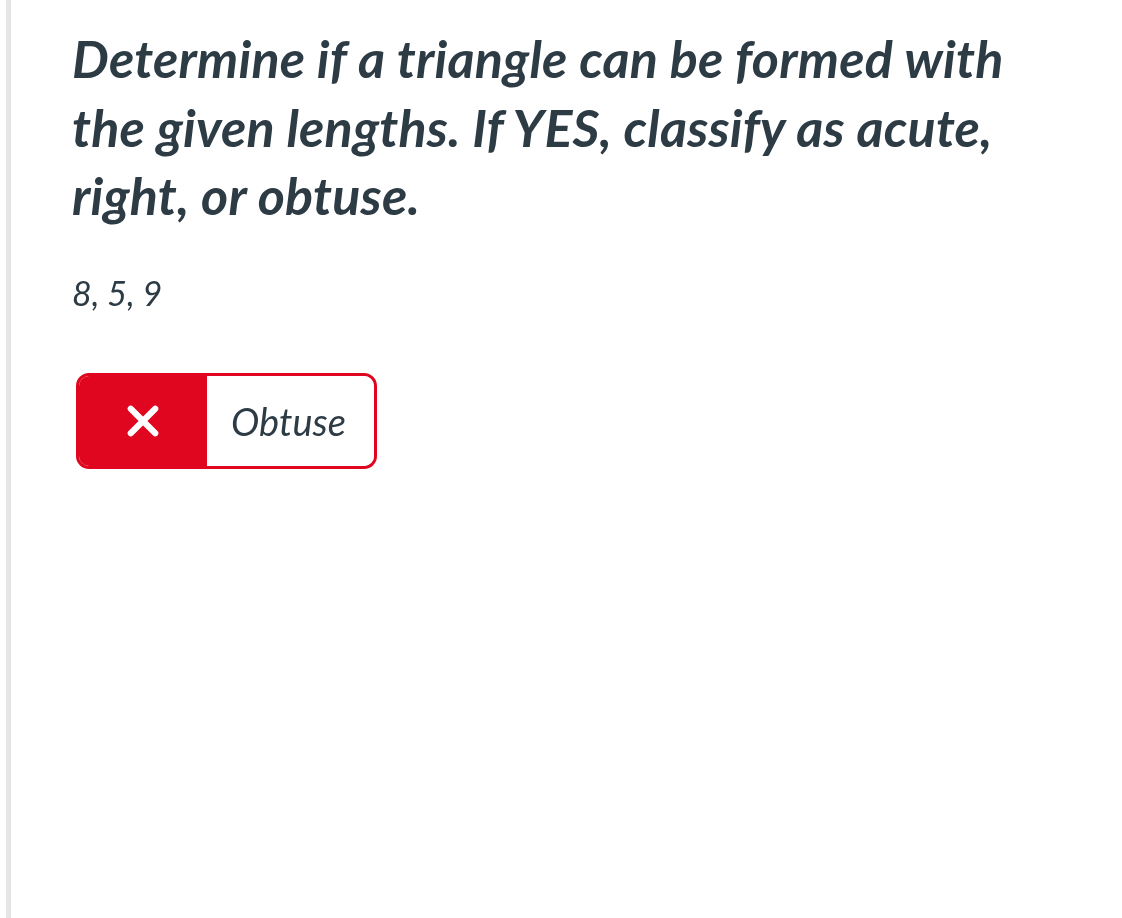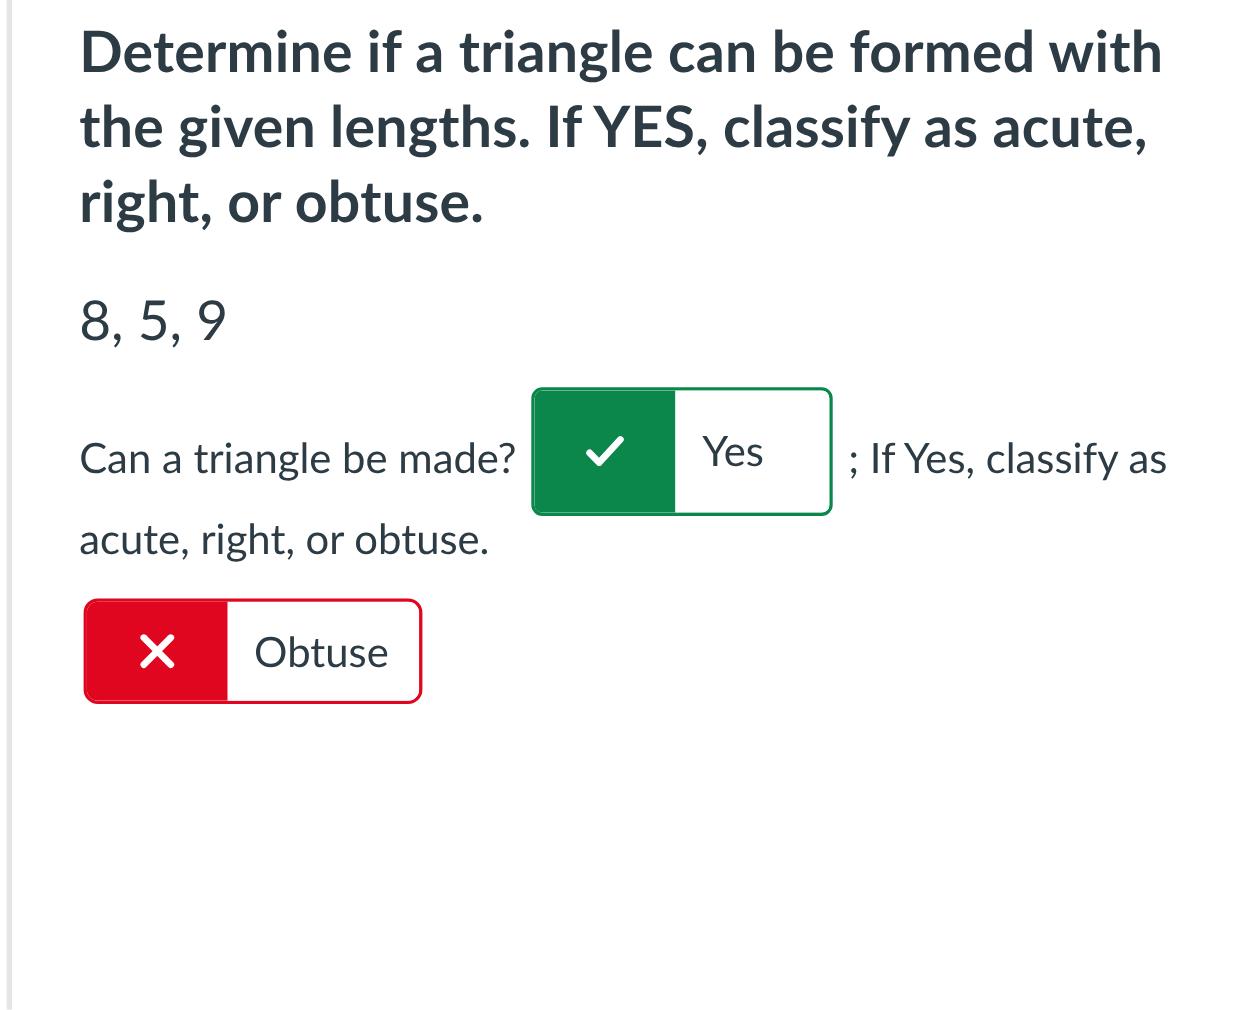--- a/index.html
+++ b/index.html
@@ -16,32 +16,33 @@
     }
     .left-divider {
       position: absolute;
       left: 6px;
       top: 0;
       width: 5px;
       height: 100%;
       background: #e5e5e5;
     }
     .content {
-      padding: 12px 40px 0 72px;
+      padding: 24px 40px 0 72px;
+      font-style: italic;
     }
     .question-title {
       font-size: 52px;
       font-weight: 700;
       line-height: 1.32;
       color: #2d3b45;
       margin-bottom: 42px;
       letter-spacing: 0.2px;
     }
     .values {
-      font-size: 50px;
+      font-size: 34px;
       font-weight: 400;
       color: #2d3b45;
       margin-bottom: 60px;
     }
     .answer-line {
       font-size: 38px;
       font-weight: 400;
       color: #2d3b45;
       line-height: 1.55;
     }
@@ -110,32 +111,20 @@
 </head>
 <body>
 
 <div class="left-divider"></div>
 
 <div class="content">
   <h1 class="question-title">Determine if a triangle can be formed with the given lengths.  If YES, classify as acute, right, or obtuse.</h1>
 
   <div class="values">8, 5, 9</div>
 
-  <div class="answer-line inline-flow">
-    <span>Can a triangle be made? </span>
-    <span class="answer-box correct float-box">
-      <span class="answer-icon">
-        <svg viewBox="0 0 24 24">
-            <polyline points="4 13 9 18 20 6"></polyline>
-          </svg>
-      </span>
-      <span class="answer-text">Yes</span>
-    </span>
-    <span> ; If Yes, classify as acute, right, or obtuse.</span>
-  </div>
 
   <div class="second-answer-wrap">
     <span class="answer-box incorrect">
       <span class="answer-icon">
         <svg viewBox="0 0 24 24">
             <line x1="5" y1="5" x2="19" y2="19"></line>
             <line x1="19" y1="5" x2="5" y2="19"></line>
           </svg>
       </span>
       <span class="answer-text">Obtuse</span>

